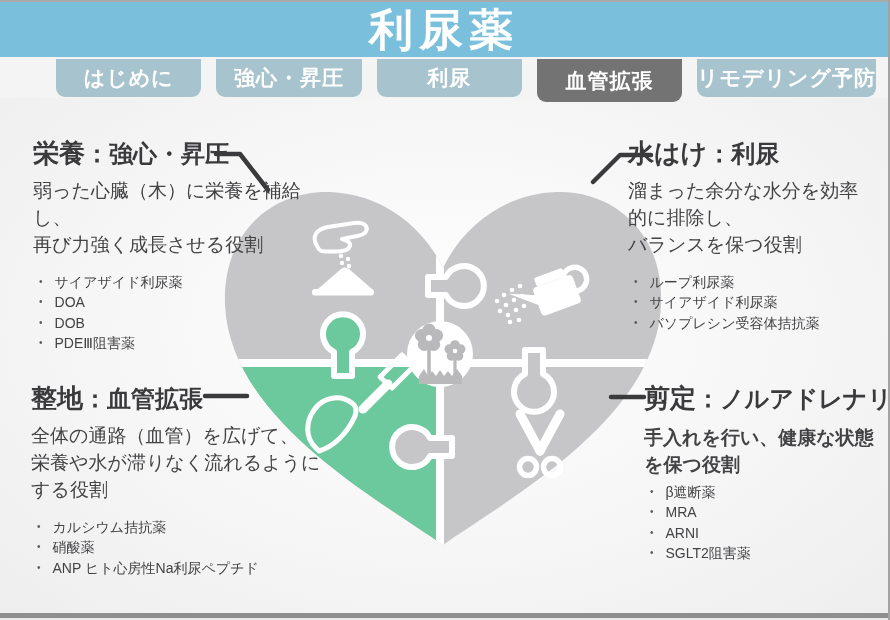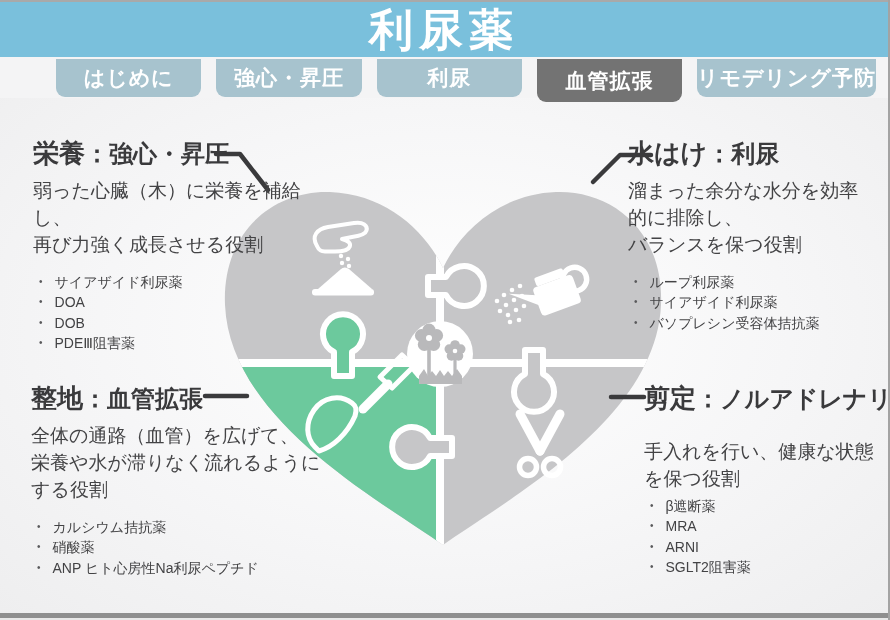--- a/index.html
+++ b/index.html
@@ -27,21 +27,21 @@
 
   .section{position:absolute;z-index:20;color:#3d3d3f;}
   .sec-heading{white-space:nowrap;color:#3a3a3c;}
   .kw{font-size:26px;font-weight:600;}
   .rest{font-size:24px;font-weight:600;}
   .desc{margin-top:7px;font-size:19px;line-height:1.42;color:#434345;white-space:pre-line;}
   ul.drugs{margin:13px 0 0 0;padding:0;list-style:none;font-size:14px;color:#434345;}
   ul.drugs li{line-height:19.5px;}
   ul.drugs li::before{content:"•";font-size:10px;color:#5a5a5c;margin:0 12px 0 6px;vertical-align:2px;}
   .tight ul.drugs{margin-top:3px;}
-  .tight .desc{margin-top:23px;}
+  .tight .desc{margin-top:9px;font-weight:bold;}
 
   .sec-nutrition{left:33px;top:136px;width:270px;}
   .sec-drainage{left:628px;top:136px;width:235px;}
   .sec-leveling{left:31px;top:381px;width:290px;}
   .sec-pruning{left:644px;top:381px;width:244px;}
 </style>
 </head>
 <body>
 
 <div class="page">

